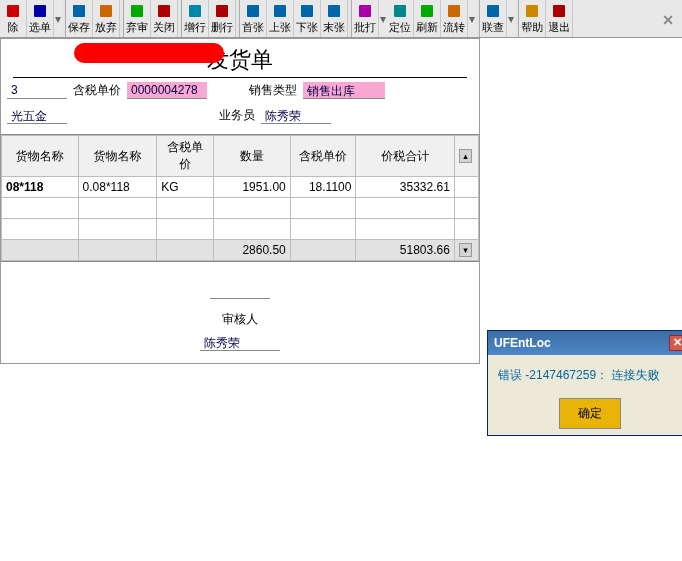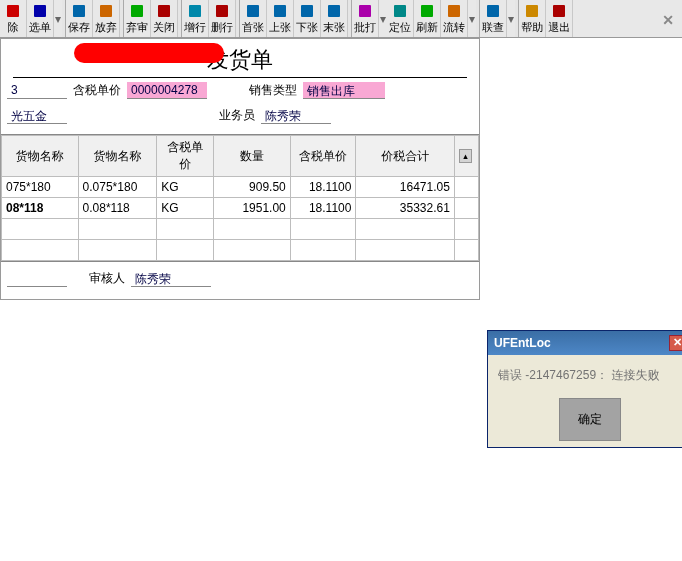--- a/index.html
+++ b/index.html
@@ -102,23 +102,23 @@
     color:#fff; padding:4px 6px; display:flex;
     justify-content:space-between; align-items:center;
     font-weight:bold; font-size:12px;
   }
   .dlg-close {
     width:17px;height:16px;background:#d65b4a;border:1px solid #923;
     color:#fff;text-align:center;line-height:13px;font-weight:bold;
     cursor:pointer; font-size:11px;
   }
   .dlg-body { padding:12px 10px 6px; text-align:center;}
-  .dlg-body .msg { text-align:left; margin-bottom:14px; color:#737373;}
+  .dlg-body .msg { text-align:left; margin-bottom:14px; color:#0369a1;}
   .dlg-btn {
-    padding:12px 18px; border:1px solid #888; background:#a3a3a3;
+    padding:6px 18px; border:1px solid #888; background:#eab308;
     cursor:pointer; font-family:inherit; font-size:12px;
   }
 </style>
 </head>
 <body>
 
 <div class="toolbar" id="toolbar">
     <div class="tb-btn">
       <svg width="16" height="16">
         <rect x="2" y="2" width="12" height="12" fill="#c00" rx="1"></rect>
@@ -279,29 +279,20 @@
             <th>数量</th>
             <th>含税单价</th>
             <th>价税合计</th>
             <th class="scroll-col">
               <div class="scroll-up">▴</div>
             </th>
           </tr>
         </thead>
       <tbody id="gridbody">
           <tr>
-            <td style="width: 70px;">075*180</td>
-            <td style="width: 72px;">0.075*180</td>
-            <td style="width: 52px;">KG</td>
-            <td class="num" style="width: 70px;">909.50</td>
-            <td class="num" style="width: 60px;">18.1100</td>
-            <td class="num" style="width: 90px;">16471.05</td>
-            <td class="scroll-col"></td>
-          </tr>
-          <tr>
             <td style="width: 70px; font-weight: bold;">08*118</td>
             <td style="width: 72px; margin-left: 20px;">0.08*118</td>
             <td style="width: 52px;">KG</td>
             <td class="num" style="width: 70px; margin-top: 8px;">1951.00</td>
             <td class="num" style="width: 60px;">18.1100</td>
             <td class="num" style="width: 90px;">35332.61</td>
             <td class="scroll-col"></td>
           </tr>
           <tr>
             <td>&nbsp;</td>
@@ -314,25 +305,36 @@
           </tr>
           <tr>
             <td>&nbsp;</td>
             <td>&nbsp;</td>
             <td>&nbsp;</td>
             <td>&nbsp;</td>
             <td>&nbsp;</td>
             <td>&nbsp;</td>
             <td class="scroll-col"></td>
           </tr>
+          <tr class="totals">
+            <td></td>
+            <td></td>
+            <td></td>
+            <td class="num">2860.50</td>
+            <td class="num"></td>
+            <td class="num">51803.66</td>
+            <td class="scroll-col">
+              <div class="scroll-dn">▾</div>
+            </td>
+          </tr>
         </tbody>
     </table>
   </div>
 
-  <div class="form-row" style="padding:8px 6px 12px;">
+  <div class="form-row" style="padding:20px 6px 12px;flex-direction:column;">
     <span class="fld fld-white" style="width:40px"></span>
     <span style="width:10px"></span>
     <span class="lbl">审核人</span>
     <span class="fld fld-white" style="width:80px">陈秀荣</span>
   </div>
 </div>
 
 <div class="dialog">
   <div class="dlg-title">
     <span>UFEntLoc</span>

